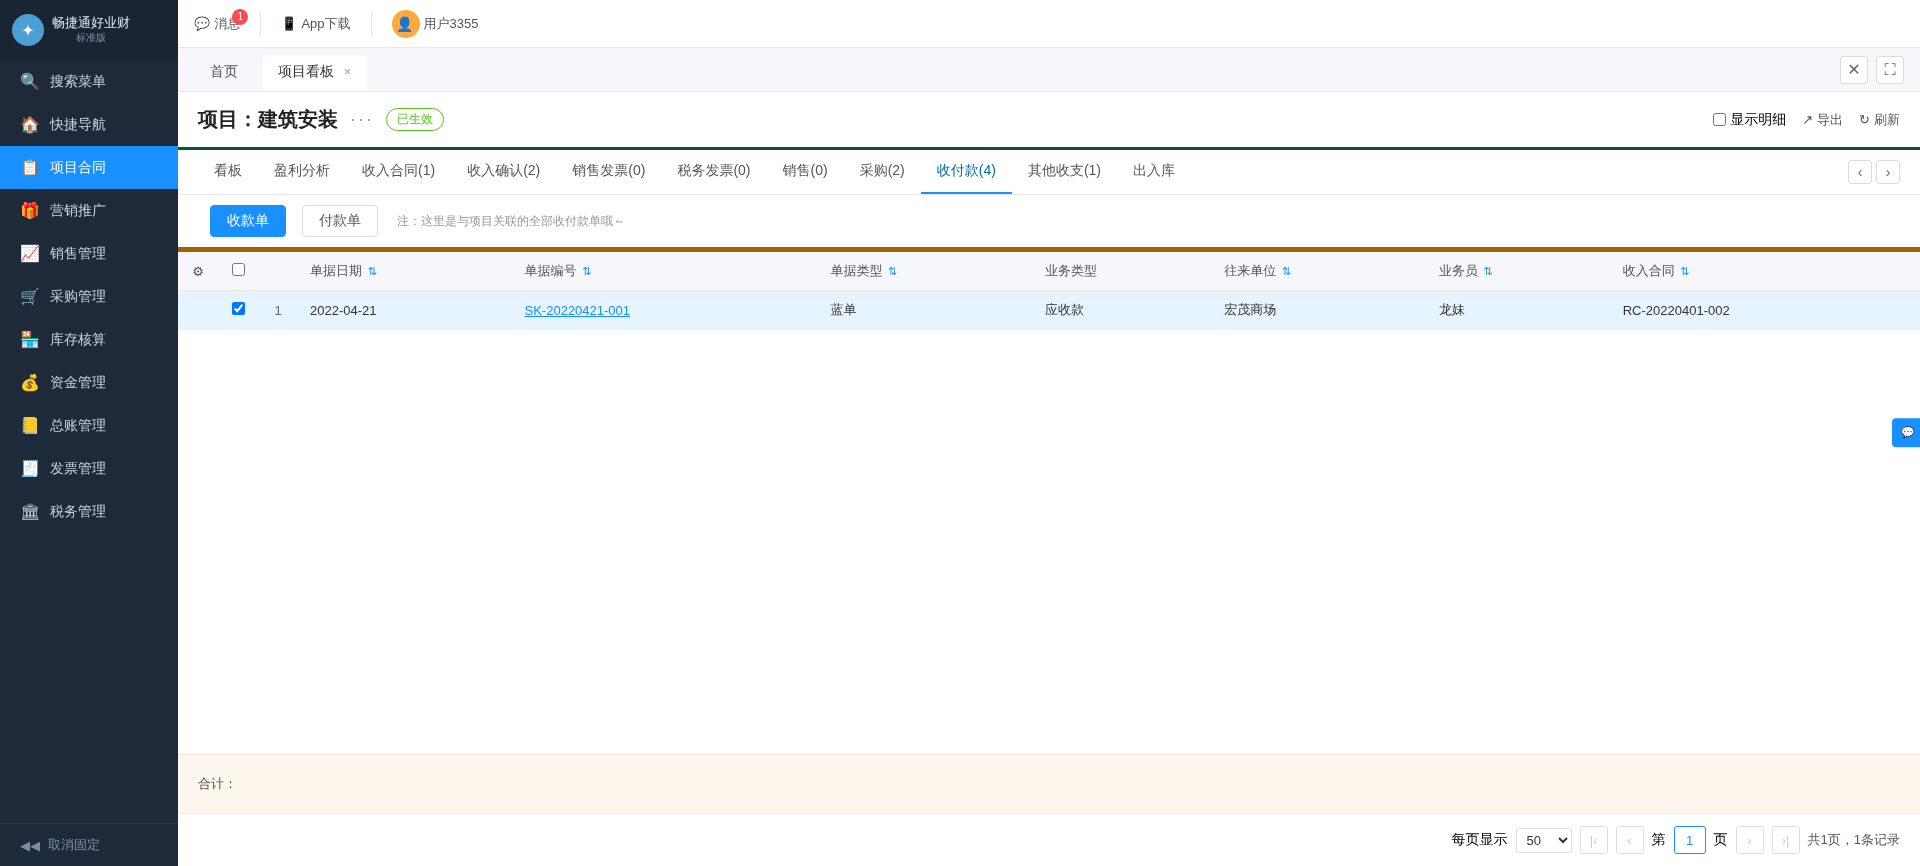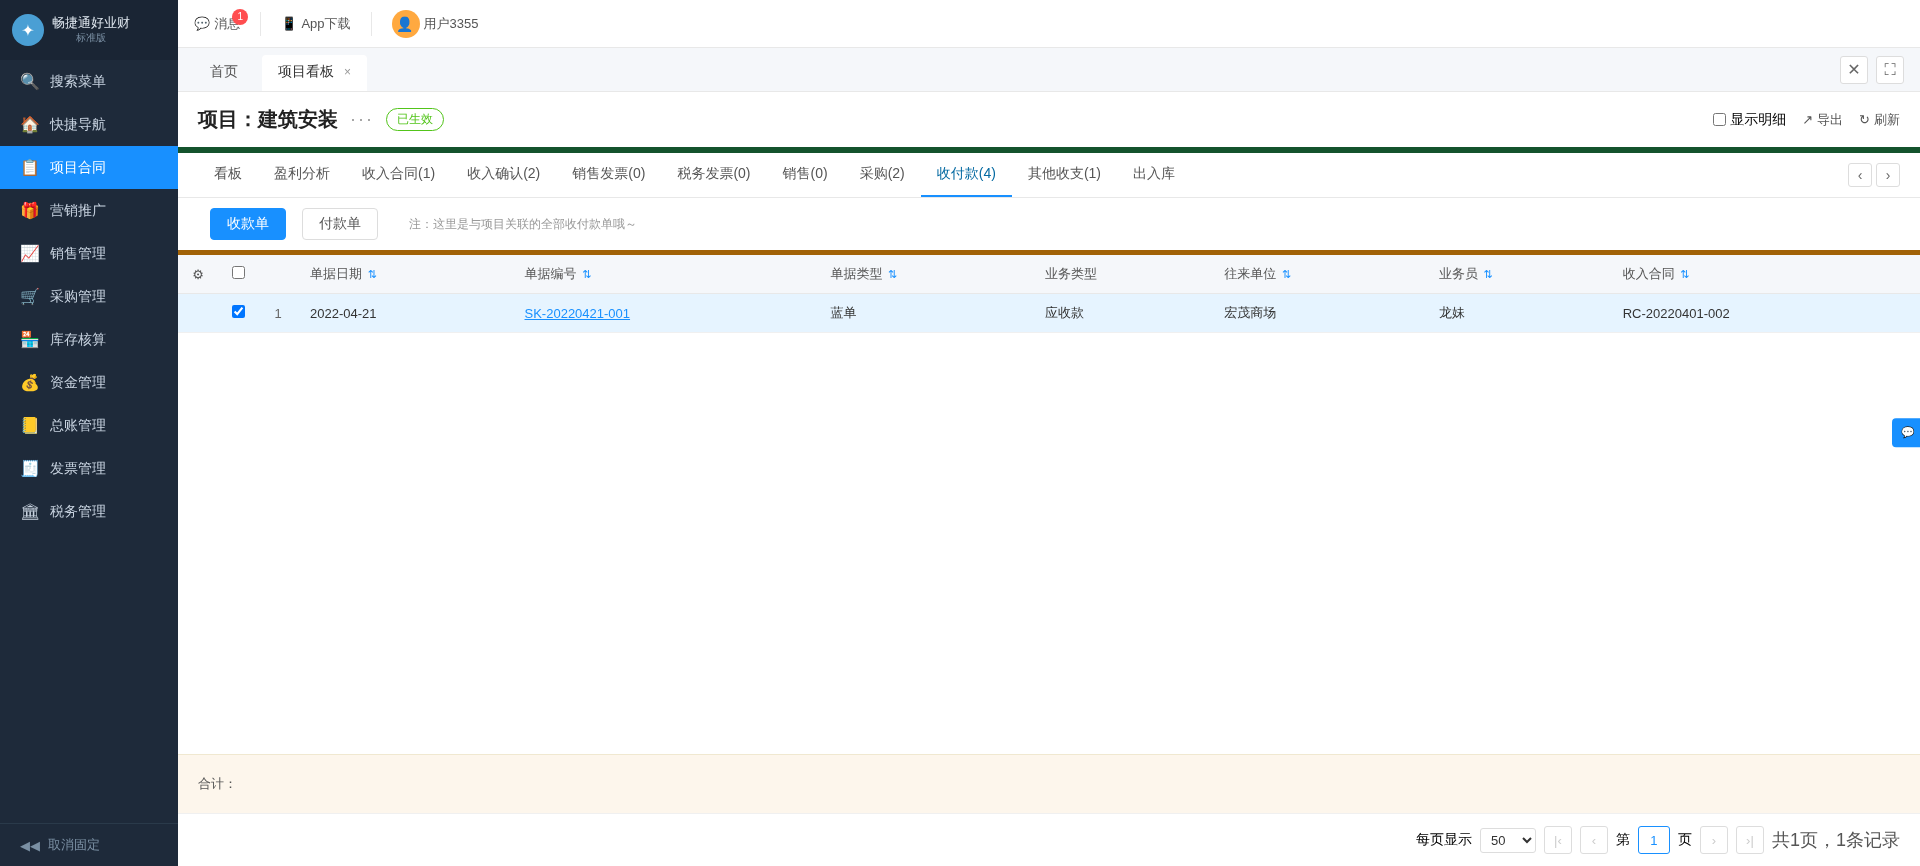--- a/index.html
+++ b/index.html
@@ -153,21 +153,21 @@
       display: flex;
       flex-direction: column;
     }
 
     
     .project-header {
       padding: 14px 20px;
       display: flex;
       align-items: center;
       gap: 12px;
-      border-bottom: 6px solid #14532d;
+      border-bottom: 3px solid #14532d;
     }
     .project-title {
       font-size: 20px;
       font-weight: bold;
       color: #222;
     }
     .project-more { color: #999; cursor: pointer; font-size: 18px; letter-spacing: 2px; }
     .status-badge {
       border: 1px solid #52c41a;
       color: #52c41a;
@@ -240,21 +240,21 @@
       color: #555;
     }
     .sub-tab-btn.active {
       background: #1890ff;
       color: white;
       border-color: #1890ff;
     }
     .sub-tab-hint {
       font-size: 12px;
       color: #999;
-      margin-left: 15px;
+      margin-left: 3px;
     }
 
     
     .table-wrapper {
       flex: 1;
       overflow: auto;
       padding: 0;
     }
     .table-wrapper::-webkit-scrollbar { height: 6px; width: 6px; }
     .table-wrapper::-webkit-scrollbar-thumb { background: #ccc; border-radius: 3px; }
@@ -306,21 +306,21 @@
     
     .pagination {
       display: flex;
       align-items: center;
       justify-content: flex-end;
       padding: 12px 20px;
       gap: 8px;
       border-top: 1px solid #f0f0f0;
       background: white;
     }
-    .pagination-info { color: #555; font-size: 18px; text-align: right; }
+    .pagination-info { color: #555; font-size: 13px; text-align: right; }
     .page-size-select {
       border: 1px solid #ddd; border-radius: 3px; padding: 3px 6px;
       font-size: 13px; color: #333; background: white; cursor: pointer;
     }
     .page-btn {
       min-width: 28px; height: 28px;
       display: flex; align-items: center; justify-content: center;
       border: 1px solid #ddd; border-radius: 3px;
       cursor: pointer; color: #666; font-size: 13px;
       background: white; padding: 0 6px;

